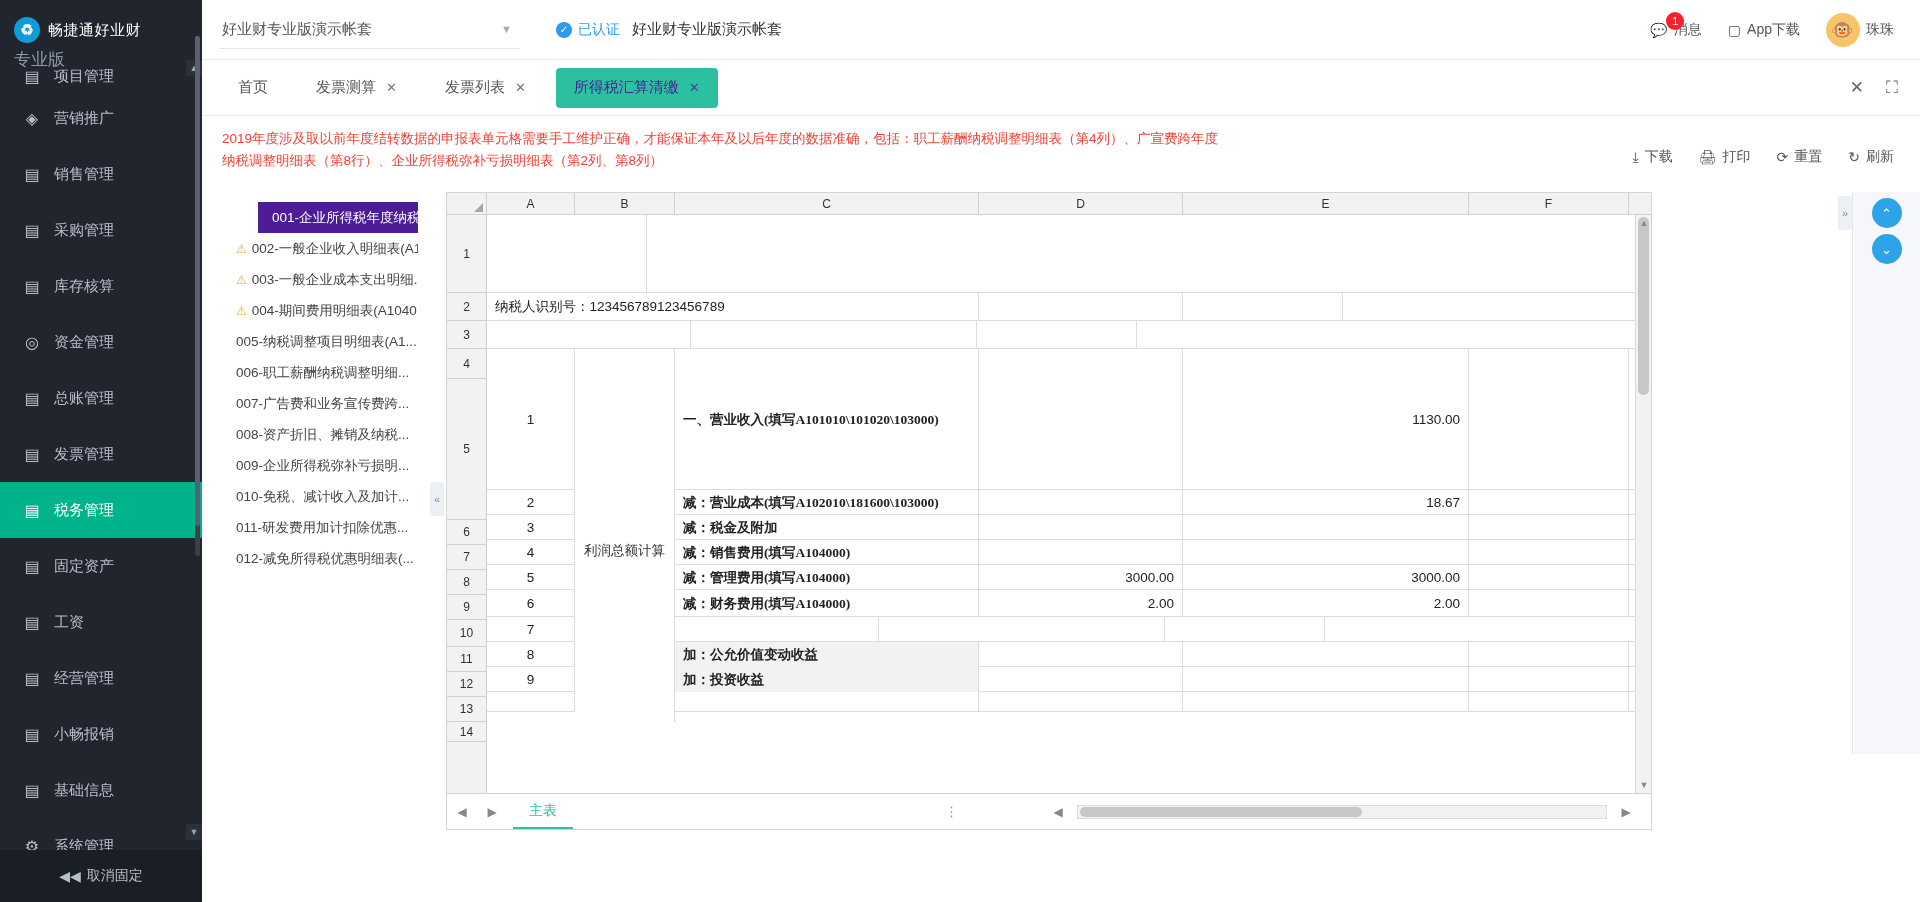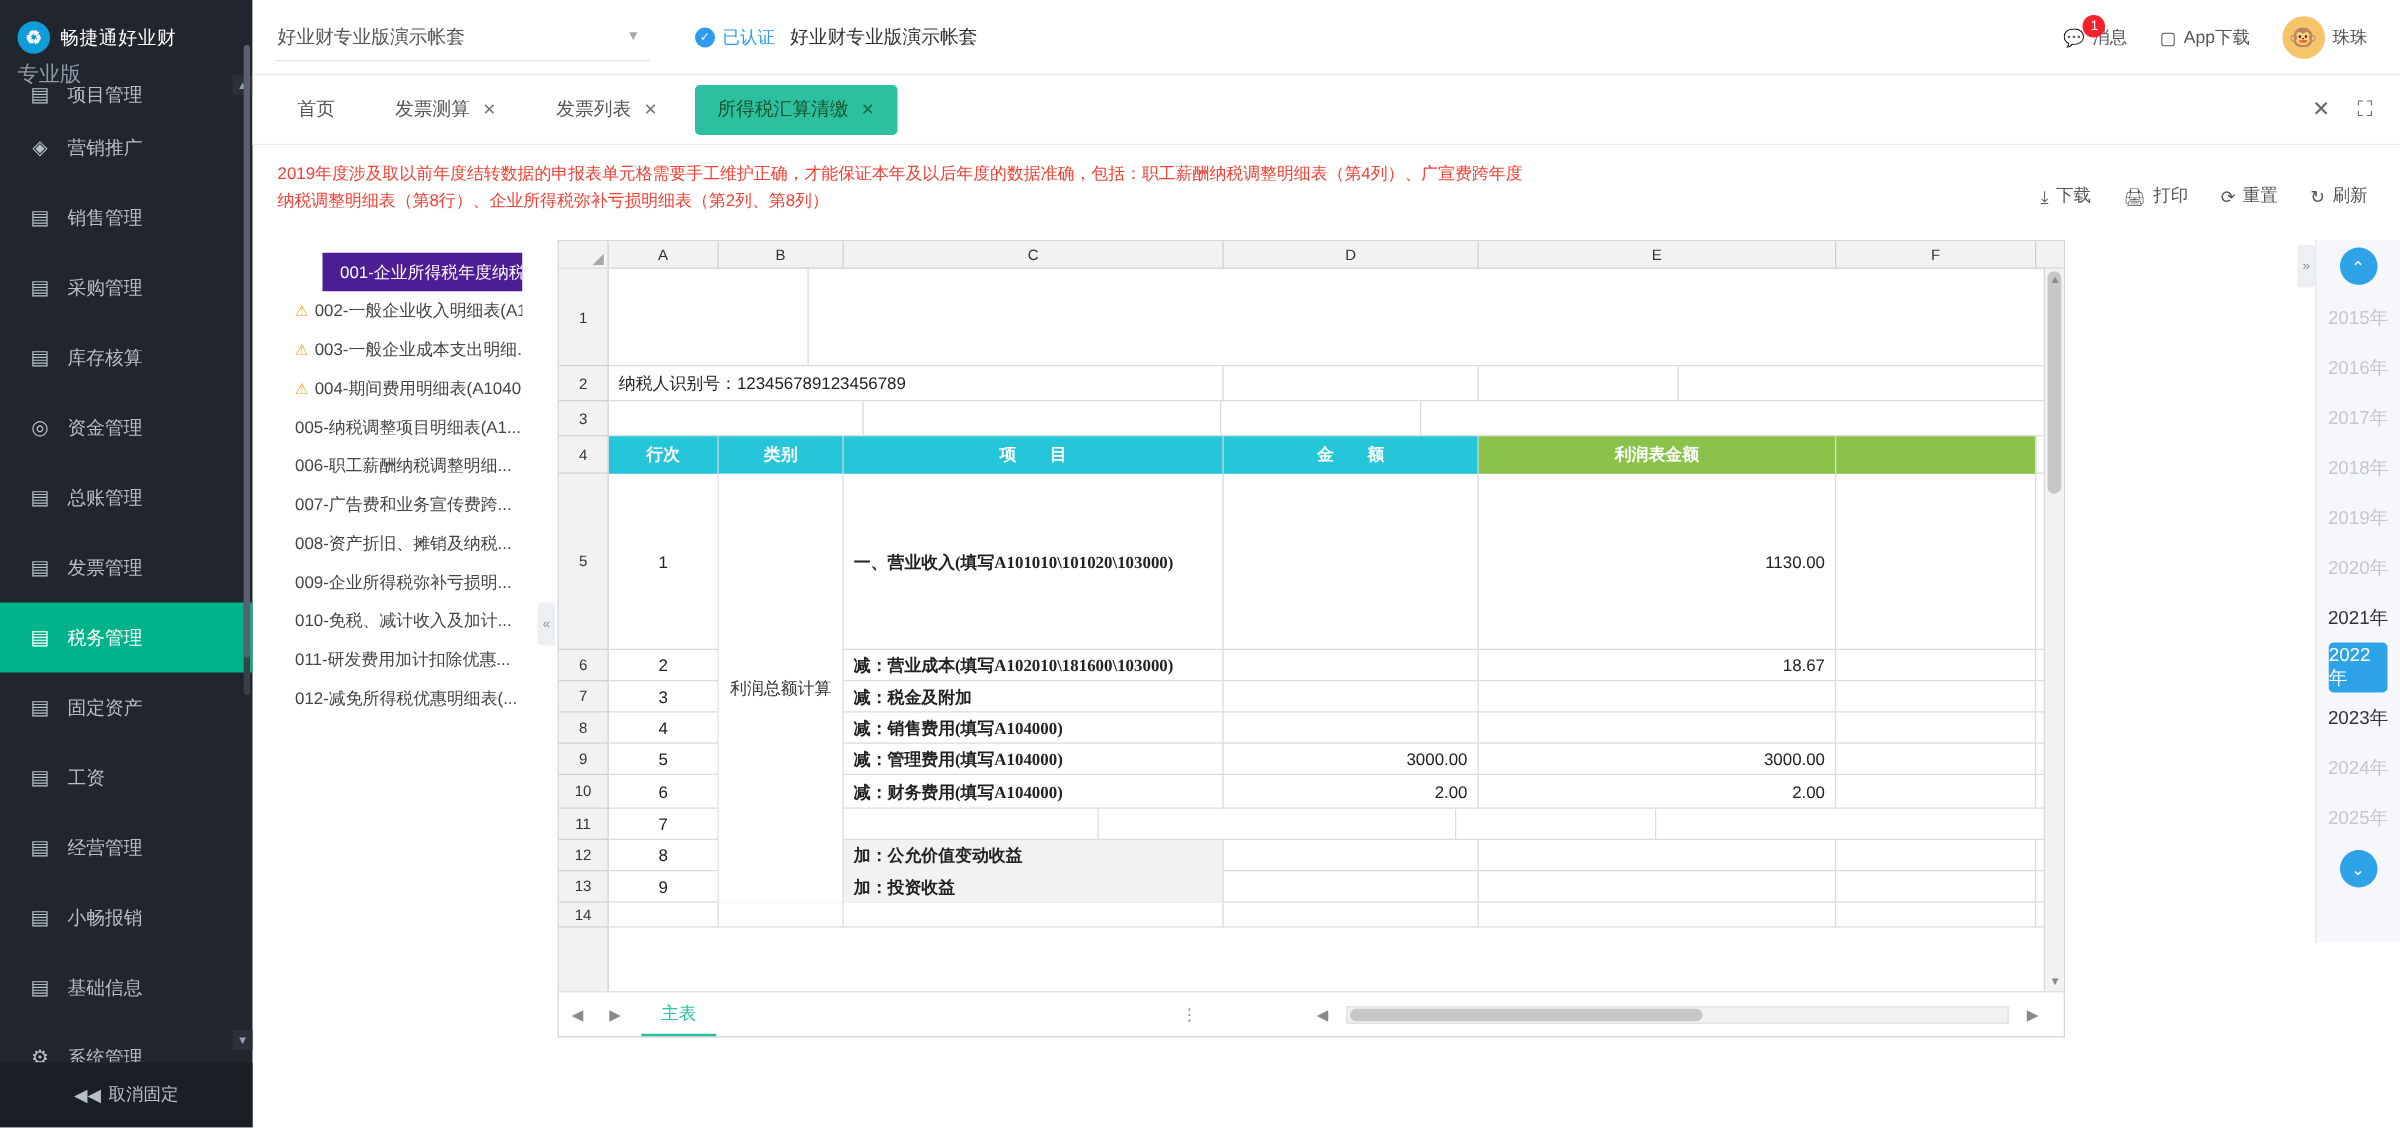--- a/index.html
+++ b/index.html
@@ -115,21 +115,21 @@
     position: absolute; left: 202px; top: 60px; right: 0; height: 56px;
     background: #fff; border-bottom: 1px solid #ececec;
     display: flex; align-items: center;
   }
   .tab {
     height: 40px; margin-left: 12px; padding: 0 18px; border-radius: 4px;
     display: flex; align-items: center; gap: 10px;
     font-size: 15px; color: #555; cursor: pointer;
   }
   .tab.home { margin-left: 18px; }
-  .tab.active { background: #2dc0a0; color: #14532d; }
+  .tab.active { background: #2dc0a0; color: #4c1d95; }
   .tab .x { font-size: 13px; color: inherit; opacity: .8; }
   #tabtools {
     margin-left: auto; display: flex; align-items: center; gap: 22px;
     padding-right: 22px; color: #666;
   }
   #tabtools span { cursor: pointer; font-size: 17px; }
 
   
   #notice {
     position: absolute; left: 222px; top: 128px; width: 1000px;
@@ -512,28 +512,20 @@
       <div class="row" style="height: 28px;">
         <div class="cell " style="width: 492px; height: 28px;">纳税人识别号：123456789123456789</div>
         <div class="cell " style="width: 204px; height: 28px;"></div>
         <div class="cell " style="width: 160px; height: 28px;"></div>
       </div>
       <div class="row" style="height: 28px;">
         <div class="cell " style="width: 204px; height: 28px;"></div>
         <div class="cell " style="width: 286px; height: 28px;"></div>
         <div class="cell " style="width: 160px; height: 28px;"></div>
       </div>
-      <div class="row" style="height: 30px;">
-        <div class="cell hdr-cyan" style="width: 88px; height: 30px;">行次</div>
-        <div class="cell hdr-cyan" style="width: 100px; height: 30px;">类别</div>
-        <div class="cell hdr-cyan" style="width: 304px; height: 30px;">项　　目</div>
-        <div class="cell hdr-cyan" style="width: 204px; height: 30px;">金　　额</div>
-        <div class="cell hdr-green" style="width: 286px; height: 30px;">利润表金额</div>
-        <div class="cell hdr-green" style="width: 160px; height: 30px;"></div>
-      </div>
       <div class="row" style="height: 141px;">
         <div class="cell c" style="width: 88px; height: 141px;">1</div>
         <div class="cell " style="width: 100px; height: 141px;"></div>
         <div class="cell bold" style="width: 304px; height: 141px;">一、营业收入(填写A101010\101020\103000)</div>
         <div class="cell r" style="width: 204px; height: 141px;"></div>
         <div class="cell r" style="width: 286px; height: 141px;">1130.00</div>
         <div class="cell " style="width: 160px; height: 141px;"></div>
       </div>
       <div class="row" style="height: 25px;">
         <div class="cell c" style="width: 88px; height: 25px;">2</div>
@@ -625,27 +617,14 @@
     <div id="hscroll">
       <div class="hthumb"></div>
     </div>
     <span class="navbtn">▶</span>
   </div>
 </div>
 
 <div id="railhandle">»</div>
 <div id="yearrail">
   <div class="ybtn">⌃</div>
-  <div id="yearlist">
-      <div class="year dim">2015年</div>
-      <div class="year dim">2016年</div>
-      <div class="year dim">2017年</div>
-      <div class="year dim">2018年</div>
-      <div class="year dim">2019年</div>
-      <div class="year dim">2020年</div>
-      <div class="year strong">2021年</div>
-      <div class="year sel">2022年</div>
-      <div class="year strong">2023年</div>
-      <div class="year dim">2024年</div>
-      <div class="year dim">2025年</div>
-    </div>
   <div class="ybtn">⌄</div>
 </div>
 
 </body></html>

